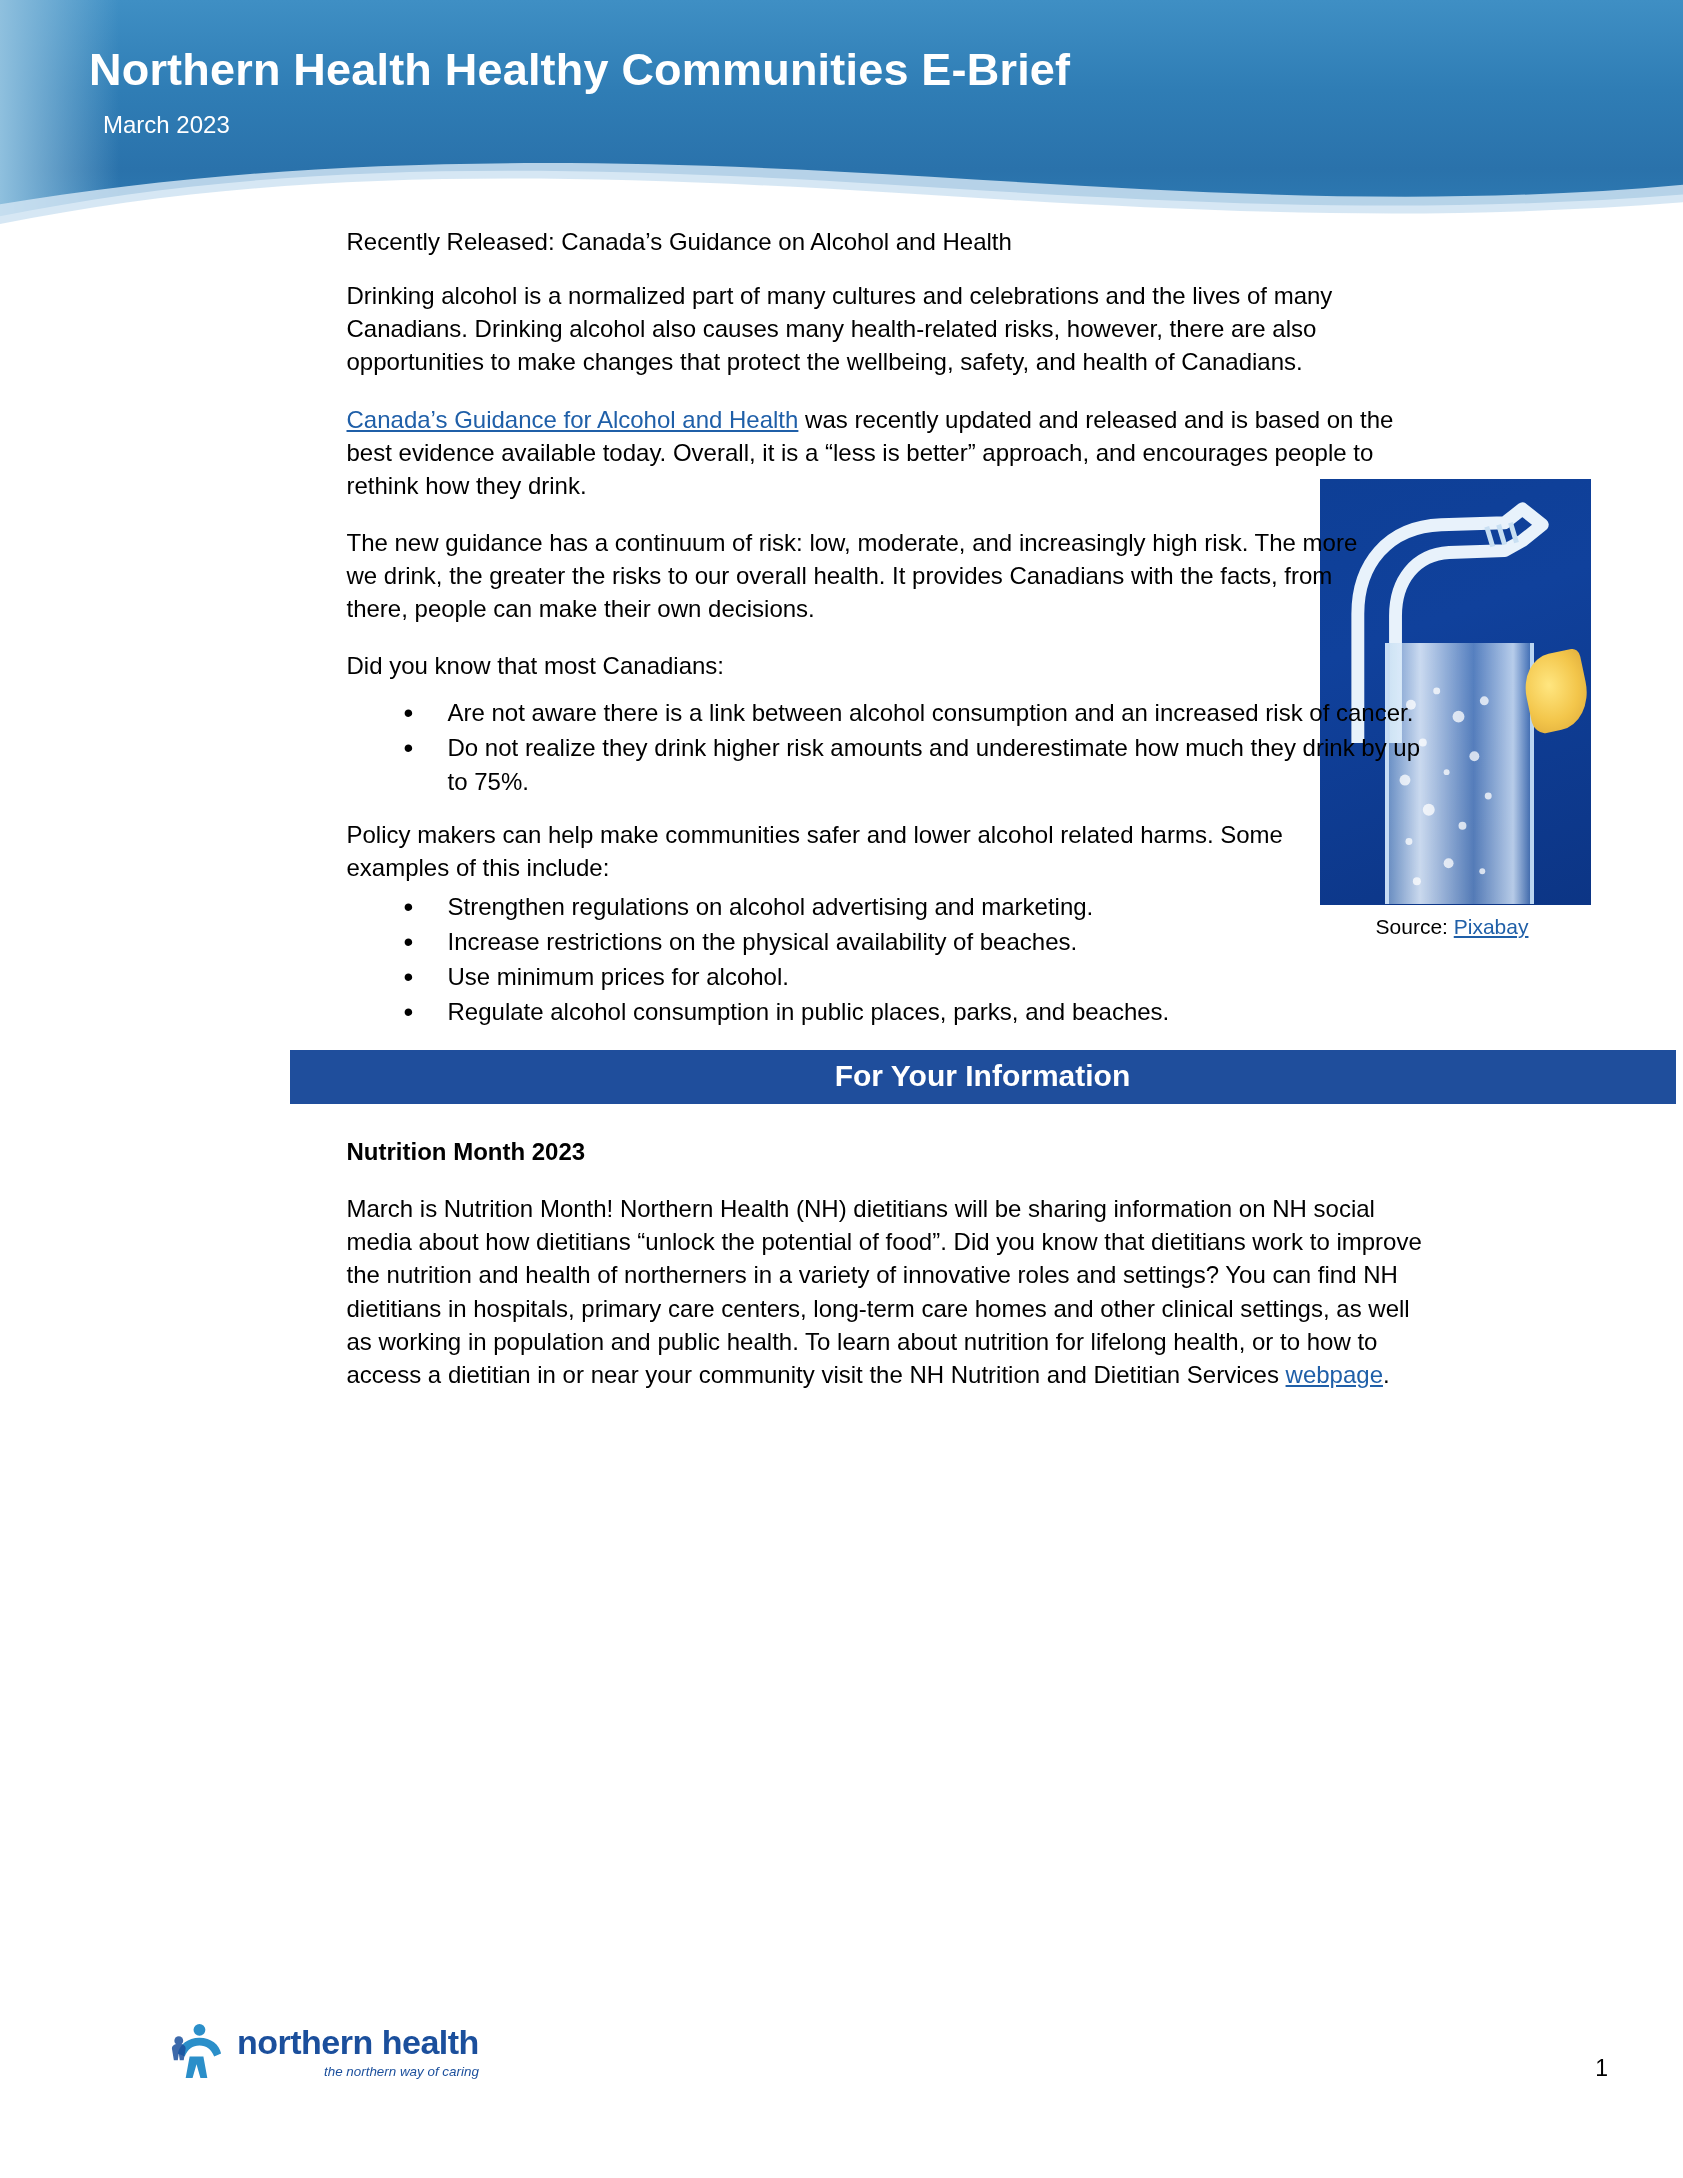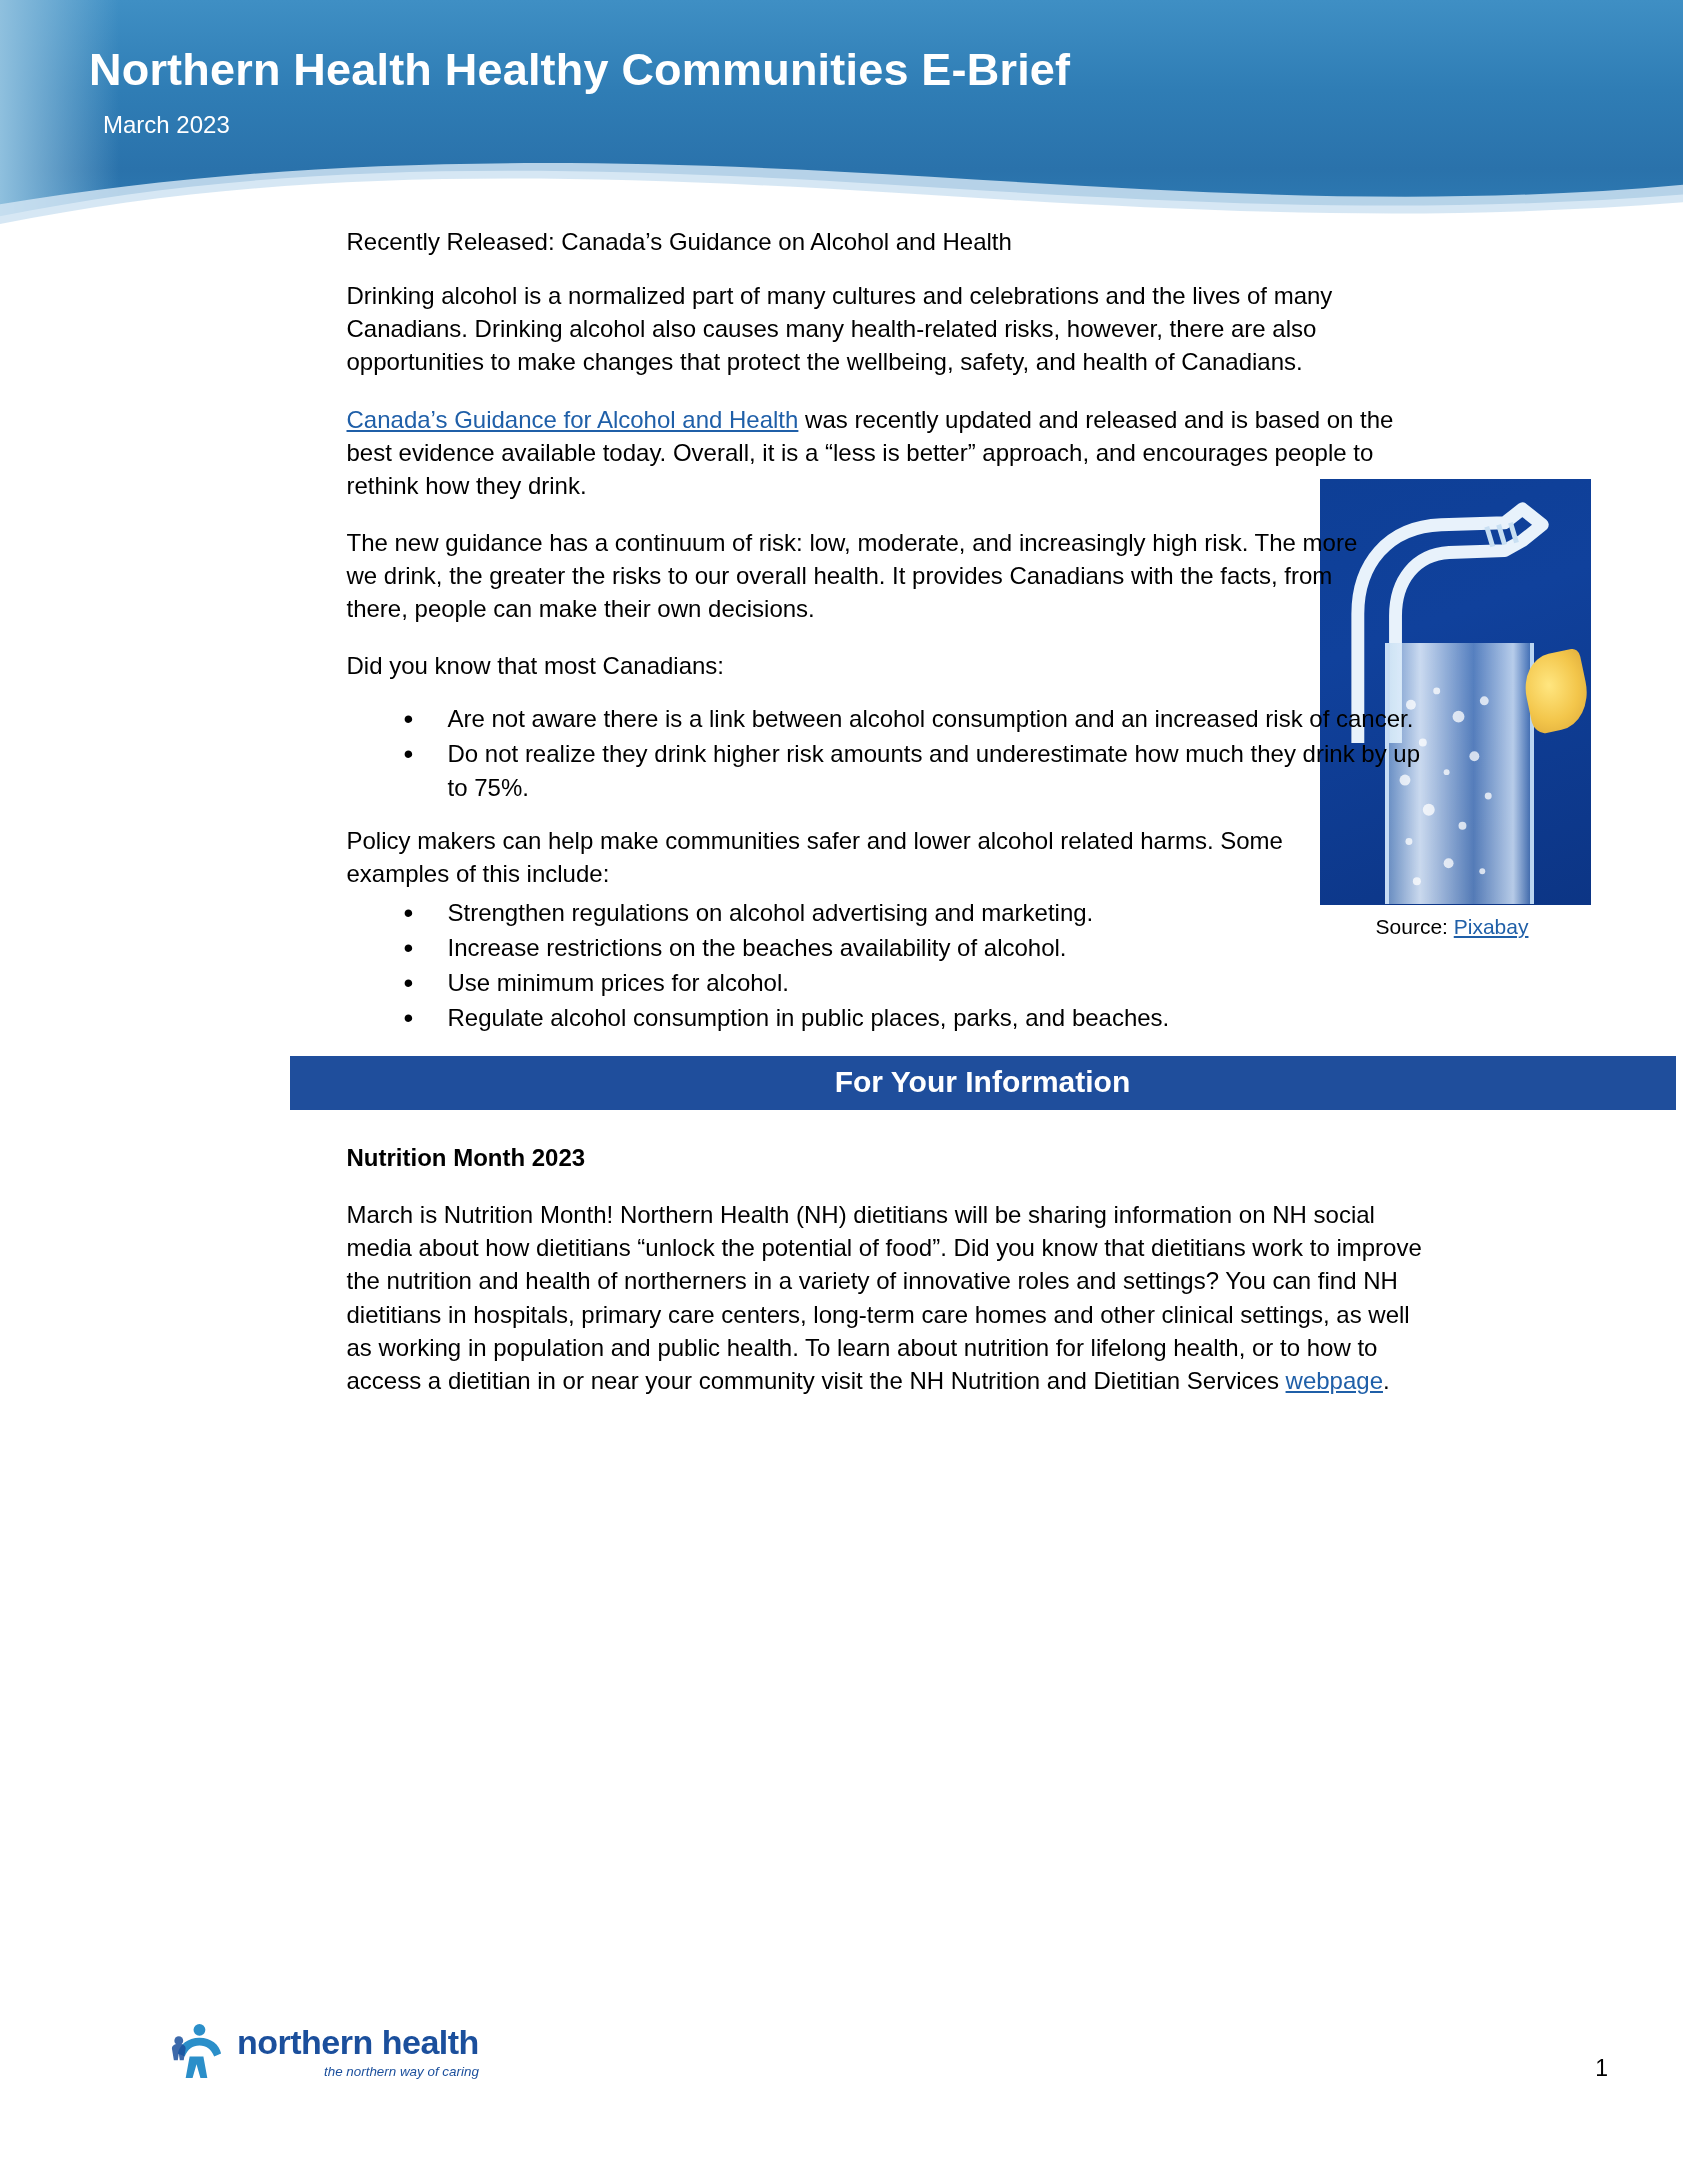--- a/index.html
+++ b/index.html
@@ -286,34 +286,34 @@
   <div class="content">
 
     <h2 class="section-heading col-text">Recently Released: Canada’s Guidance on Alcohol and Health</h2>
 
     <p class="body col-text">Drinking alcohol is a normalized part of many cultures and celebrations and the lives of many Canadians. Drinking alcohol also causes many health-related risks, however, there are also opportunities to make changes that protect the wellbeing, safety, and health of Canadians.</p>
 
     <p class="body col-text"><a class="link" href="#">Canada’s Guidance for Alcohol and Health</a><span> was recently updated and released and is based on the best evidence available today. Overall, it is a “less is better” approach, and encourages people to rethink how they drink.</span></p>
 
     <p class="body narrow">The new guidance has a continuum of risk: low, moderate, and increasingly high risk. The more we drink, the greater the risks to our overall health. It provides Canadians with the facts, from there, people can make their own decisions.</p>
 
-    <p class="body narrow" style="margin-bottom:20px;">Did you know that most Canadians:</p>
+    <p class="body narrow" style="margin-bottom:14px;">Did you know that most Canadians:</p>
 
     <ul class="bullets">
       <li>Are not aware there is a link between alcohol consumption and an increased risk of cancer.</li>
       <li>Do not realize they drink higher risk amounts and underestimate how much they drink by up to 75%.</li>
     </ul>
 
     <div class="spacer-sm"></div>
 
     <p class="body narrow" style="margin-bottom:6px;">Policy makers can help make communities safer and lower alcohol related harms. Some examples of this include:</p>
 
     <ul class="bullets">
       <li>Strengthen regulations on alcohol advertising and marketing.</li>
-      <li>Increase restrictions on the beaches availability of alcohol.</li>
+      <li>Increase restrictions on the physical availability of beaches.</li>
       <li>Use minimum prices for alcohol.</li>
       <li>Regulate alcohol consumption in public places, parks, and beaches.</li>
     </ul>
 
     <div class="section-bar">For Your Information</div>
 
     <h3 class="sub-heading">Nutrition Month 2023</h3>
 
     <p class="body col-text"><span>March is Nutrition Month! Northern Health (NH) dietitians will be sharing information on NH social media about how dietitians “unlock the potential of food”. Did you know that dietitians work to improve the nutrition and health of northerners in a variety of innovative roles and settings? You can find NH dietitians in hospitals, primary care centers, long-term care homes and other clinical settings, as well as working in population and public health. To learn about nutrition for lifelong health, or to how to access a dietitian in or near your community visit the NH Nutrition and Dietitian Services </span><a class="link" href="#">webpage</a><span>.</span></p>
 

